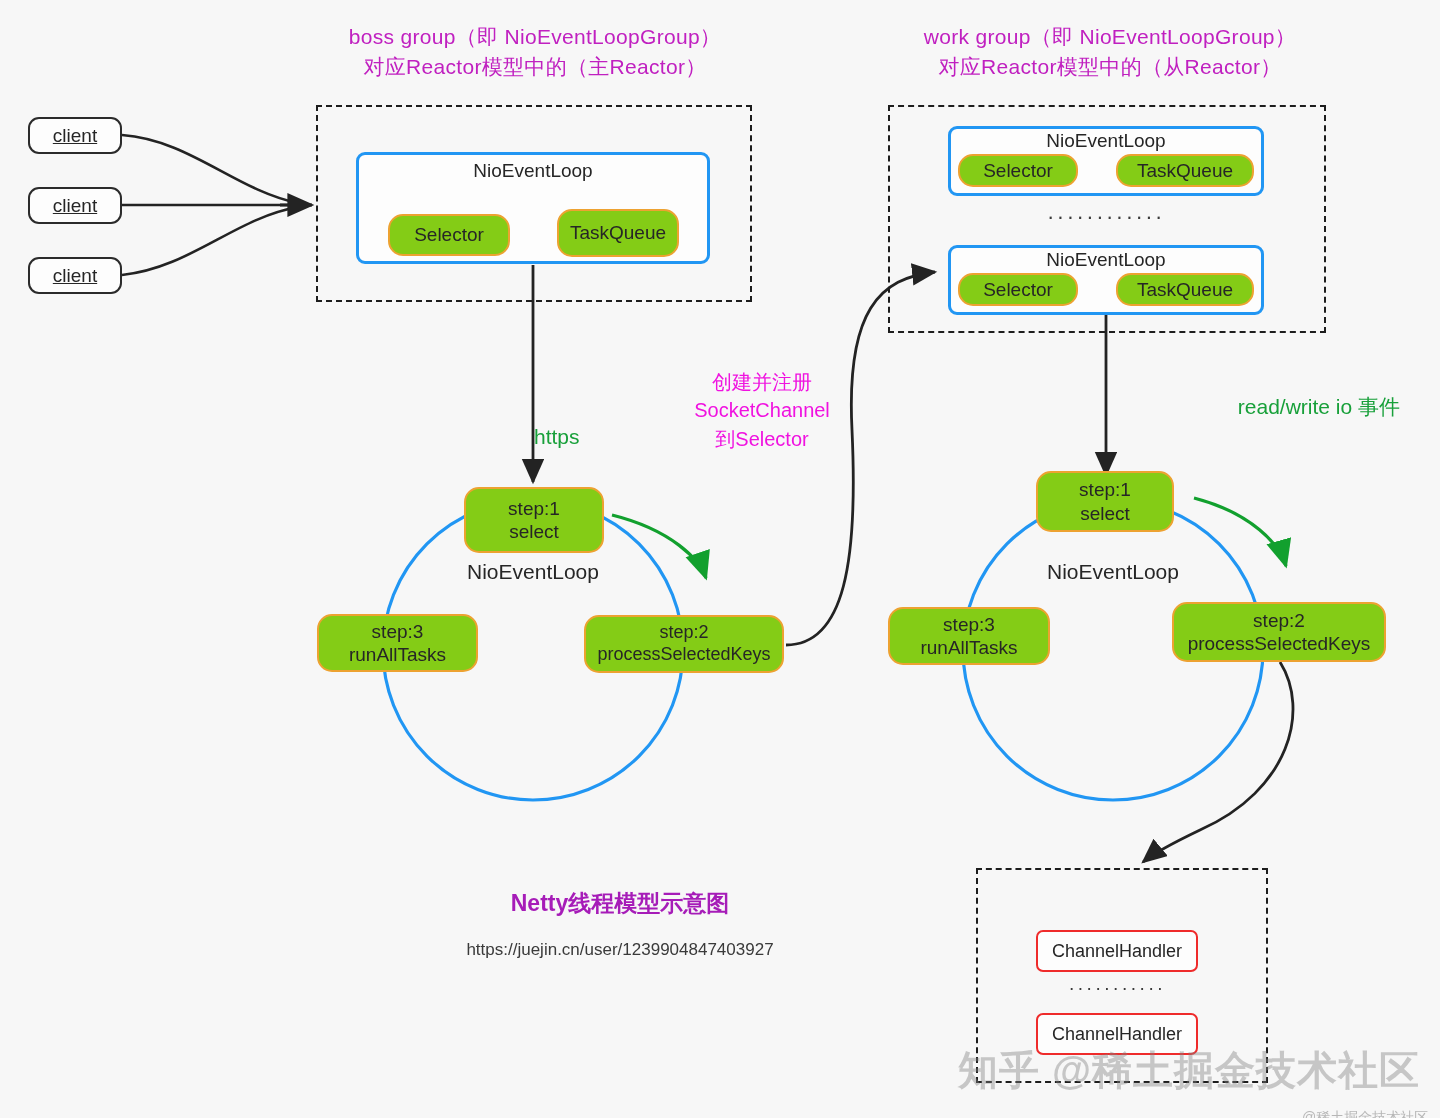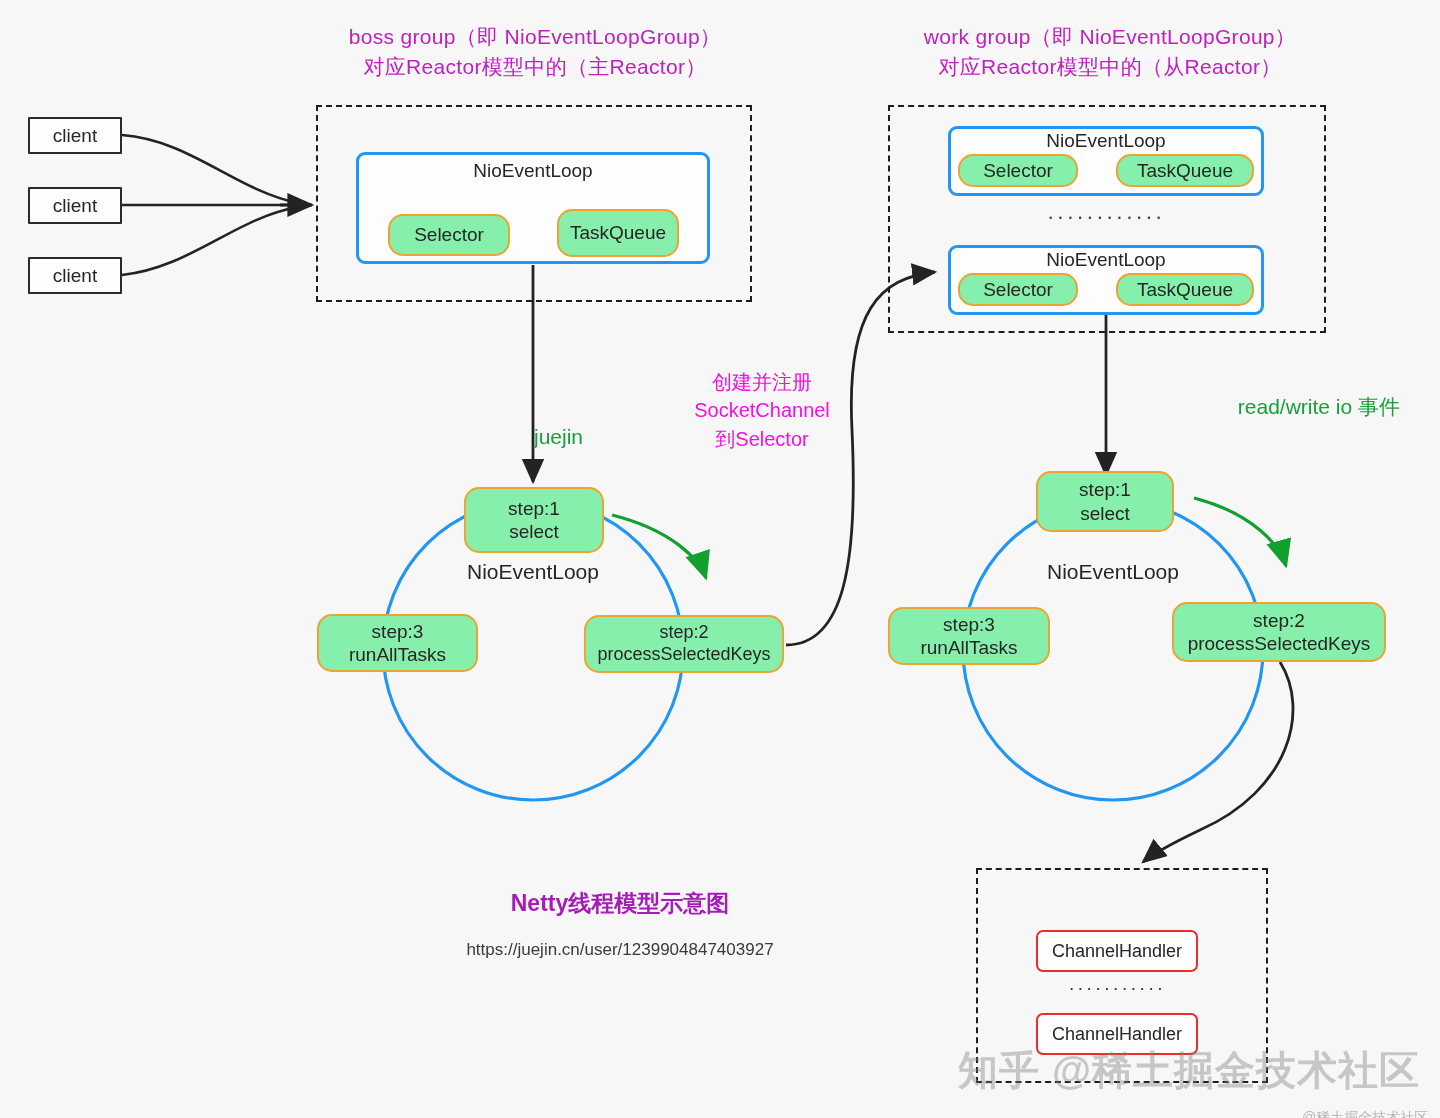--- a/index.html
+++ b/index.html
@@ -49,21 +49,21 @@
     border: 3px solid #2196f3;
     border-radius: 9px;
     background: #fdfdfd;
   }
   
   .orangebox {
     position: absolute;
     box-sizing: border-box;
     border: 2.5px solid #eda231;
     border-radius: 15px;
-    background: #86efac;
+    background: #84cc16;
     display: flex;
     align-items: center;
     justify-content: center;
     text-align: center;
     font-size: 19px;
     color: #262626;
     line-height: 1.22;
     padding: 2px 4px;
   }
   
@@ -78,27 +78,28 @@
     justify-content: center;
     text-align: center;
     font-size: 18px;
     color: #262626;
   }
   
   .plainbox {
     position: absolute;
     box-sizing: border-box;
     border: 2px solid #2b2b2b;
-    border-radius: 1px;
+    border-radius: 11px;
     background: #fdfdfd;
     display: flex;
     align-items: center;
     justify-content: center;
     font-size: 19px;
     color: #262626;
+    text-decoration: underline;
   }
   .boxlabel {
     position: absolute;
     text-align: center;
     font-size: 19px;
     color: #262626;
     white-space: nowrap;
   }
   .looplabel {
     position: absolute;
@@ -216,21 +217,21 @@
   <div class="orangebox" style="left:958px; top:154px; width:120px; height:33px;">Selector</div>
   <div class="orangebox" style="left:1116px; top:154px; width:138px; height:33px;">TaskQueue</div>
 
   <div class="ellipsis" style="left:948px; top:204px; width:316px;">············</div>
 
   <div class="bluebox" style="left:948px; top:245px; width:316px; height:70px;"></div>
   <div class="boxlabel" style="left:948px; top:249px; width:316px;">NioEventLoop</div>
   <div class="orangebox" style="left:958px; top:273px; width:120px; height:33px;">Selector</div>
   <div class="orangebox" style="left:1116px; top:273px; width:138px; height:33px;">TaskQueue</div>
 
-  <div class="edgelabel green" style="left:534px; top:422px; width:150px; text-align:left;">juejin</div>
+  <div class="edgelabel green" style="left:534px; top:422px; width:150px; text-align:left;">https</div>
 
   <div class="edgelabel magenta" style="left:672px; top:368px; width:180px;">创建并注册
 SocketChannel
 到Selector</div>
 
   <div class="edgelabel green" style="left:1180px; top:392px; width:220px; text-align:right;">read/write io 事件</div>
 
   <div class="looplabel" style="left:433px; top:560px; width:200px;">NioEventLoop</div>
 
   <div class="orangebox" style="left:464px; top:487px; width:140px; height:66px; flex-direction:column;">

